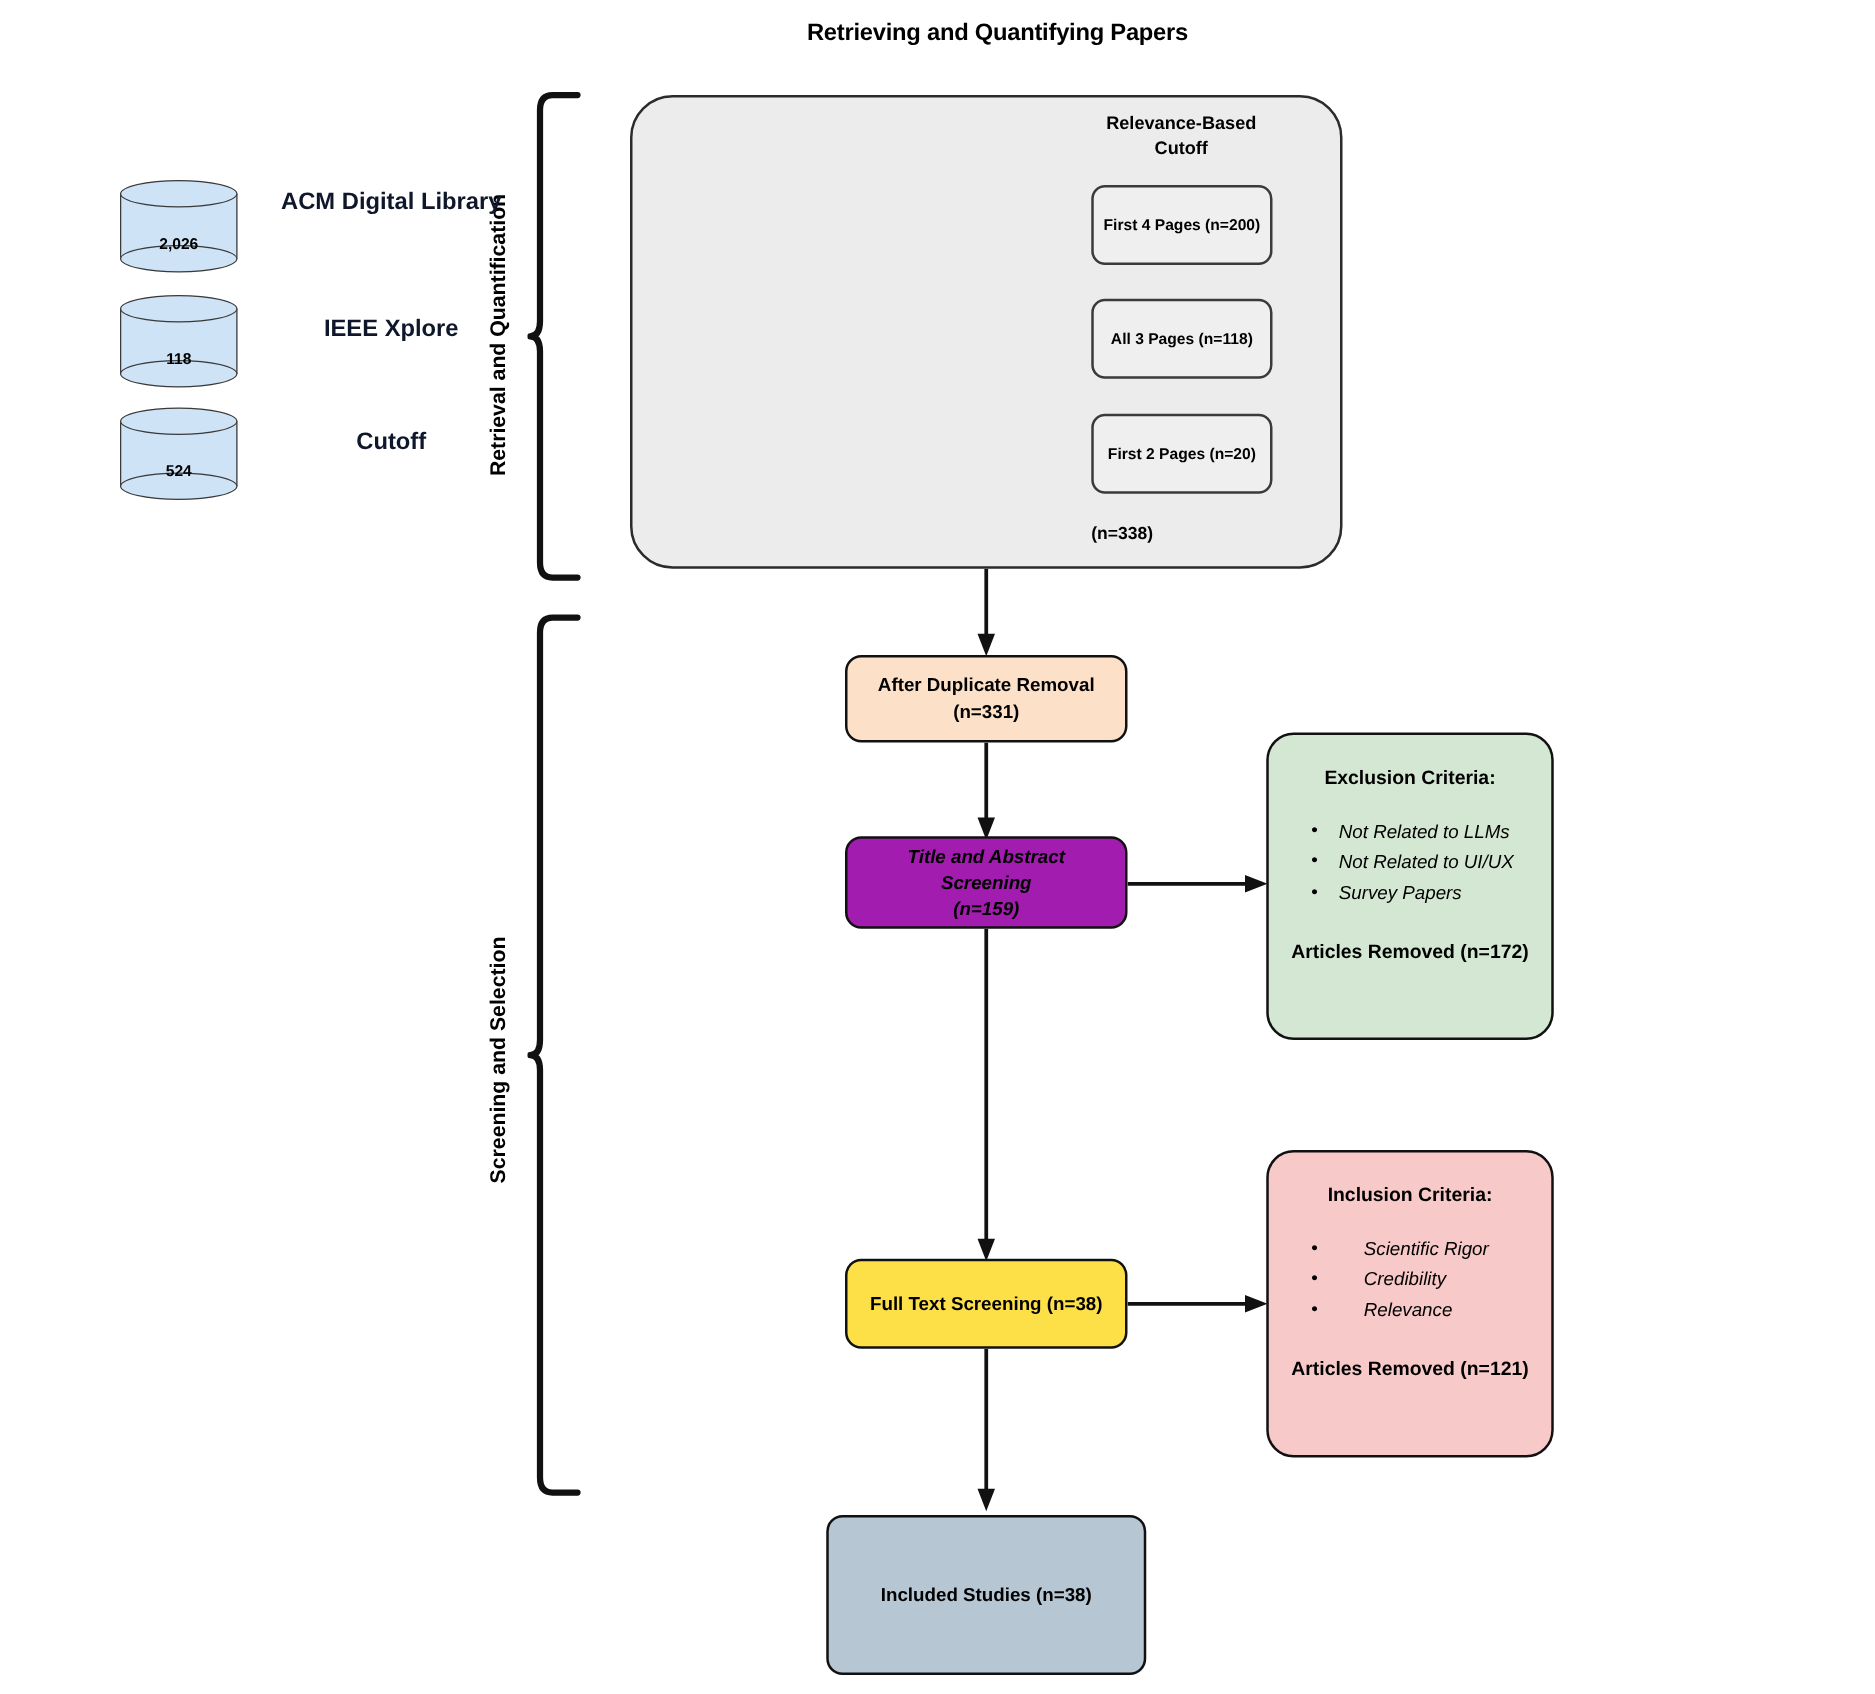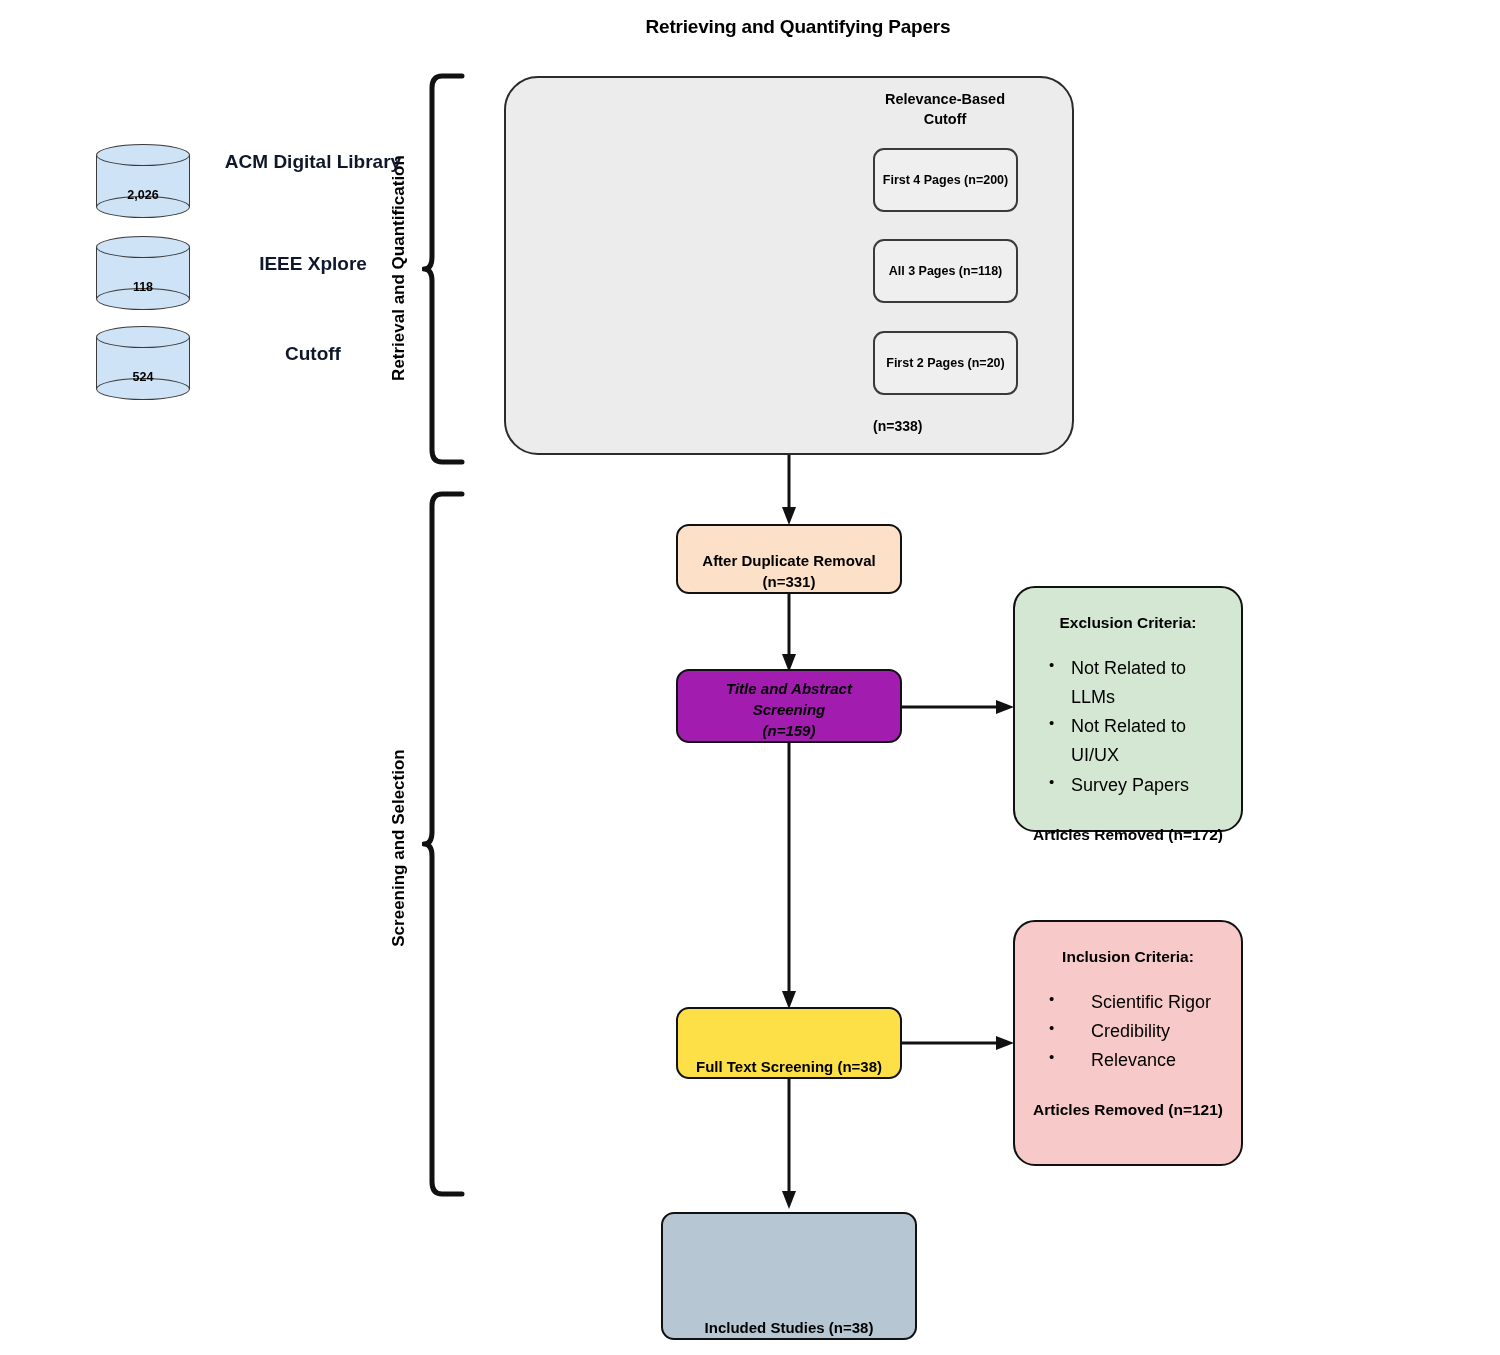--- a/index.html
+++ b/index.html
@@ -99,21 +99,21 @@
     text-align: left;
     font-size: 14px; font-weight: bold; color: #000;
   }
 
   
   .flow-box {
     position: absolute;
     border: 2.5px solid #111;
     border-radius: 13px;
     display: flex; flex-direction: column;
-    align-items: center; justify-content: flex-end;
+    align-items: center; justify-content: center;
     text-align: center;
     font-size: 15px; font-weight: bold; color: #000;
     line-height: 1.4;
     padding: 0 10px;
   }
 
   
   .criteria-panel {
     position: absolute;
     border: 2.8px solid #111;
@@ -121,21 +121,21 @@
     padding: 26px 16px 22px 16px;
     color: #000;
   }
   .criteria-title {
     text-align: center; font-size: 15.5px; font-weight: bold;
     margin-bottom: 22px;
   }
   .criteria-list { list-style: none; margin: 0 0 0 14px; padding: 0; }
   .criteria-list li {
     position: relative;
-    font-size: 18px; font-weight: 500;
+    font-size: 15px; font-style: italic; font-weight: 500;
     line-height: 1.62;
     padding-left: 26px;
   }
   .criteria-list li::before {
     content: "\2022";
     position: absolute; left: 4px; top: -1px;
     font-size: 15px; font-style: normal;
   }
   .criteria-list.indented li { padding-left: 46px; }
   .criteria-footer {

